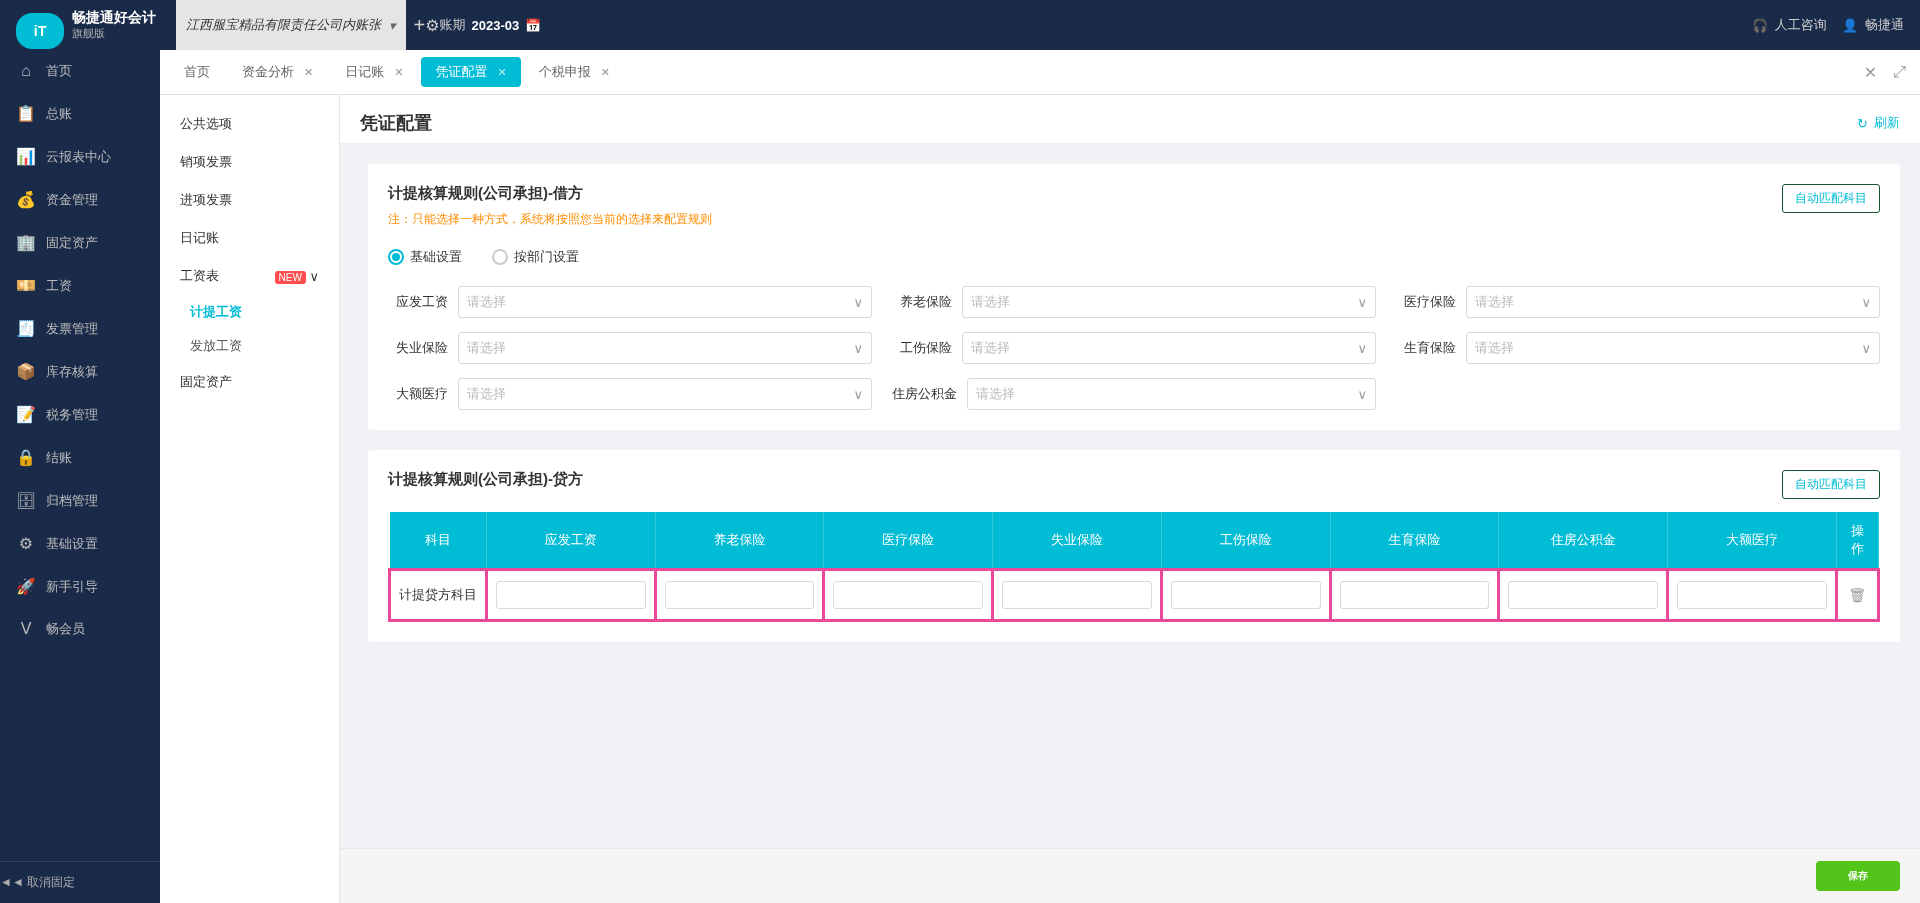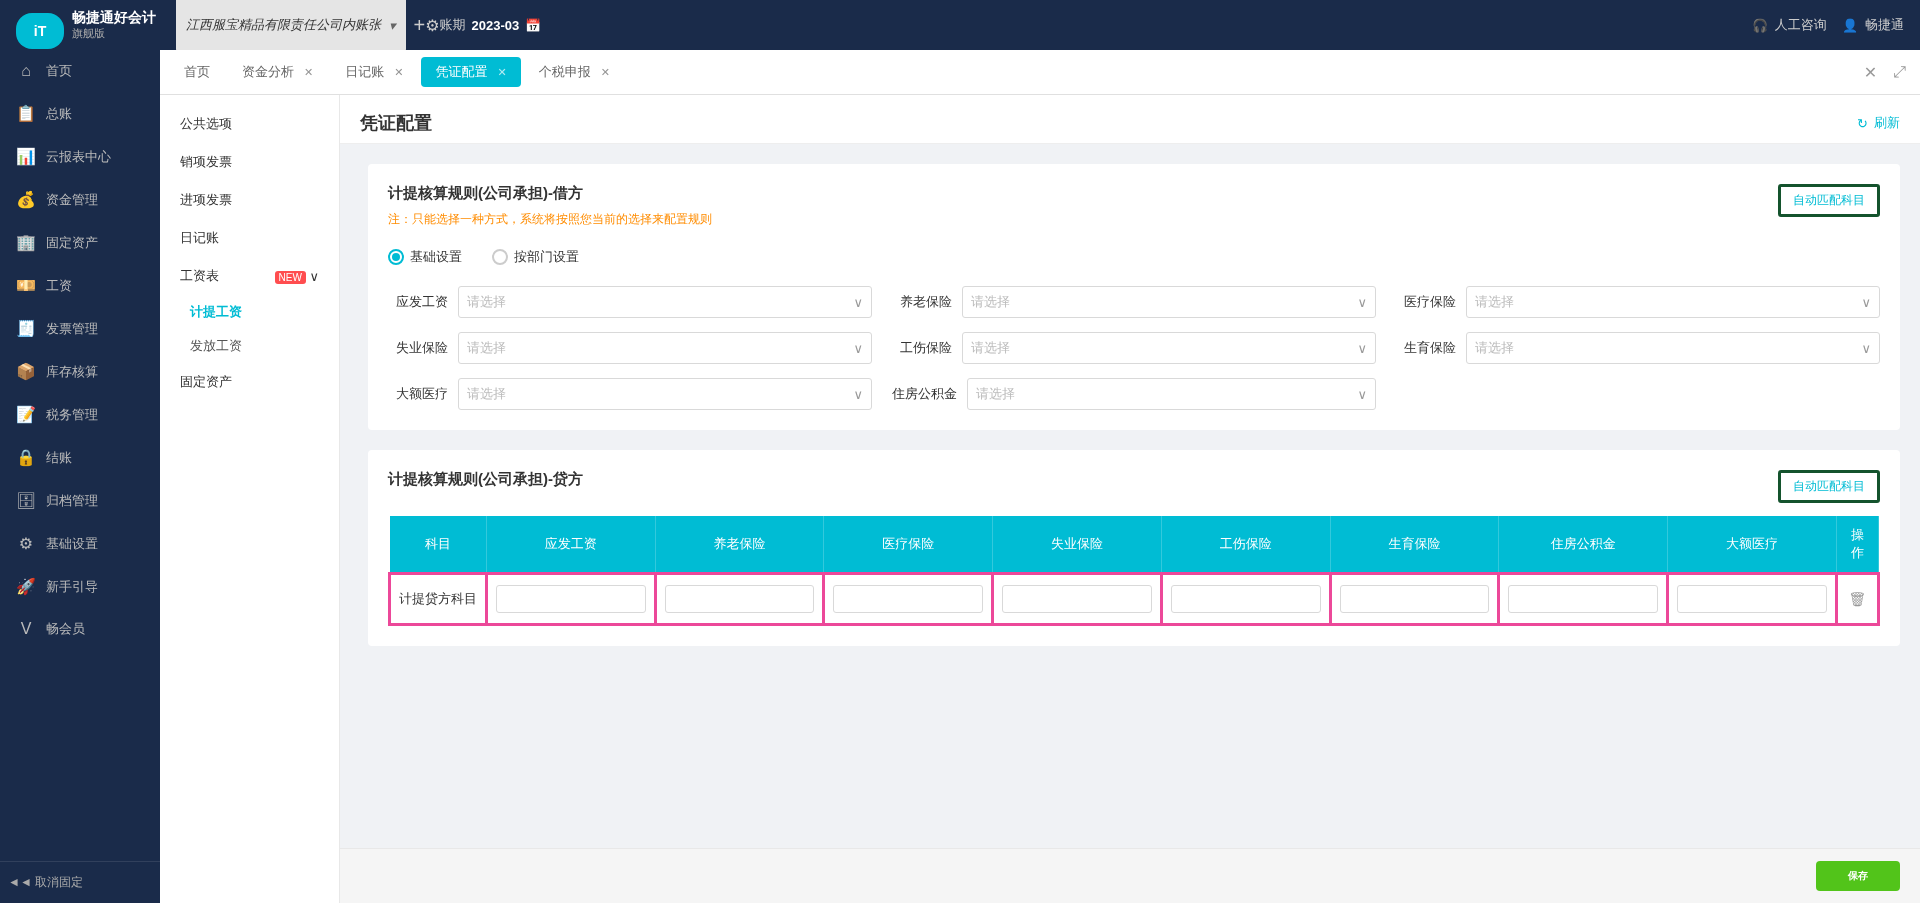--- a/index.html
+++ b/index.html
@@ -25,21 +25,21 @@
     .top-action { display: flex; align-items: center; gap: 6px; color: #ccc; font-size: 13px; cursor: pointer; }
     .add-btn { color: #ccc; font-size: 20px; cursor: pointer; margin-left: 8px; }
     .settings-btn { color: #ccc; font-size: 16px; cursor: pointer; }
     .account-period { display: flex; align-items: center; gap: 6px; color: #ccc; font-size: 13px; }
     .account-period .period-val { color: white; font-weight: bold; }
 
     
     .sidebar-item { display: flex; align-items: center; gap: 10px; padding: 12px 16px; color: #bbb; cursor: pointer; font-size: 13px; }
     .sidebar-icon { font-size: 16px; width: 20px; text-align: center; }
     .sidebar-bottom { margin-top: auto; border-top: 1px solid rgba(255,255,255,0.1); }
-    .cancel-fixed { display: flex; align-items: center; gap: 6px; padding: 12px 8px; color: #aaa; font-size: 12px; cursor: pointer; }
+    .cancel-fixed { display: flex; align-items: center; gap: 6px; padding: 12px 0; color: #aaa; font-size: 12px; cursor: pointer; }
 
     
     .tab { display: flex; align-items: center; gap: 6px; padding: 6px 14px; border-radius: 4px; cursor: pointer; font-size: 13px; color: #666; }
     .tab.active { background: #00bcd4; color: white; }
     .tab .close-tab { font-size: 11px; opacity: 0.7; margin-left: 4px; }
     .tab-end-btns { margin-left: auto; display: flex; align-items: center; gap: 8px; }
     .tab-end-btn { color: #999; font-size: 16px; cursor: pointer; padding: 4px; }
 
     
     .left-nav { width: 180px; background: white; border-right: 1px solid #e8e8e8; flex-shrink: 0; padding: 10px 0; }
@@ -53,21 +53,21 @@
     .main-panel { flex: 1; display: flex; flex-direction: column; overflow: hidden; }
     .page-header { padding: 16px 20px 8px; background: white; border-bottom: 1px solid #eee; display: flex; align-items: center; justify-content: space-between; flex-shrink: 0; }
     .page-title { font-size: 18px; font-weight: bold; color: #333; }
     .refresh-btn { display: flex; align-items: center; gap: 6px; color: #00bcd4; cursor: pointer; font-size: 13px; }
     .scrollable-content { flex: 1; overflow-y: auto; padding: 20px; }
 
     
     .section { background: white; border-radius: 4px; padding: 20px; margin-bottom: 20px; margin-left: 8px; }
     .section-title { font-size: 15px; font-weight: bold; color: #333; margin-bottom: 8px; }
     .section-note { color: #ff8c00; font-size: 12px; margin-bottom: 16px; }
-    .auto-match-btn { float: right; background: white; border: 3px solid #14532d; color: #00bcd4; padding: 5px 12px; border-radius: 3px; cursor: pointer; font-size: 12px; }
+    .auto-match-btn { float: right; background: white; border: 1px solid #14532d; color: #00bcd4; padding: 5px 12px; border-radius: 3px; cursor: pointer; font-size: 12px; }
 
     
     .radio-group { display: flex; align-items: center; gap: 30px; margin-bottom: 20px; }
     .radio-item { display: flex; align-items: center; gap: 6px; cursor: pointer; font-size: 13px; color: #333; }
     .radio-circle { width: 16px; height: 16px; border-radius: 50%; border: 2px solid #ccc; display: flex; align-items: center; justify-content: center; }
     .radio-circle.checked { border-color: #00bcd4; }
     .radio-dot { width: 8px; height: 8px; border-radius: 50%; background: #00bcd4; }
 
     
     .form-grid { display: grid; grid-template-columns: 1fr 1fr 1fr; gap: 14px 20px; }

